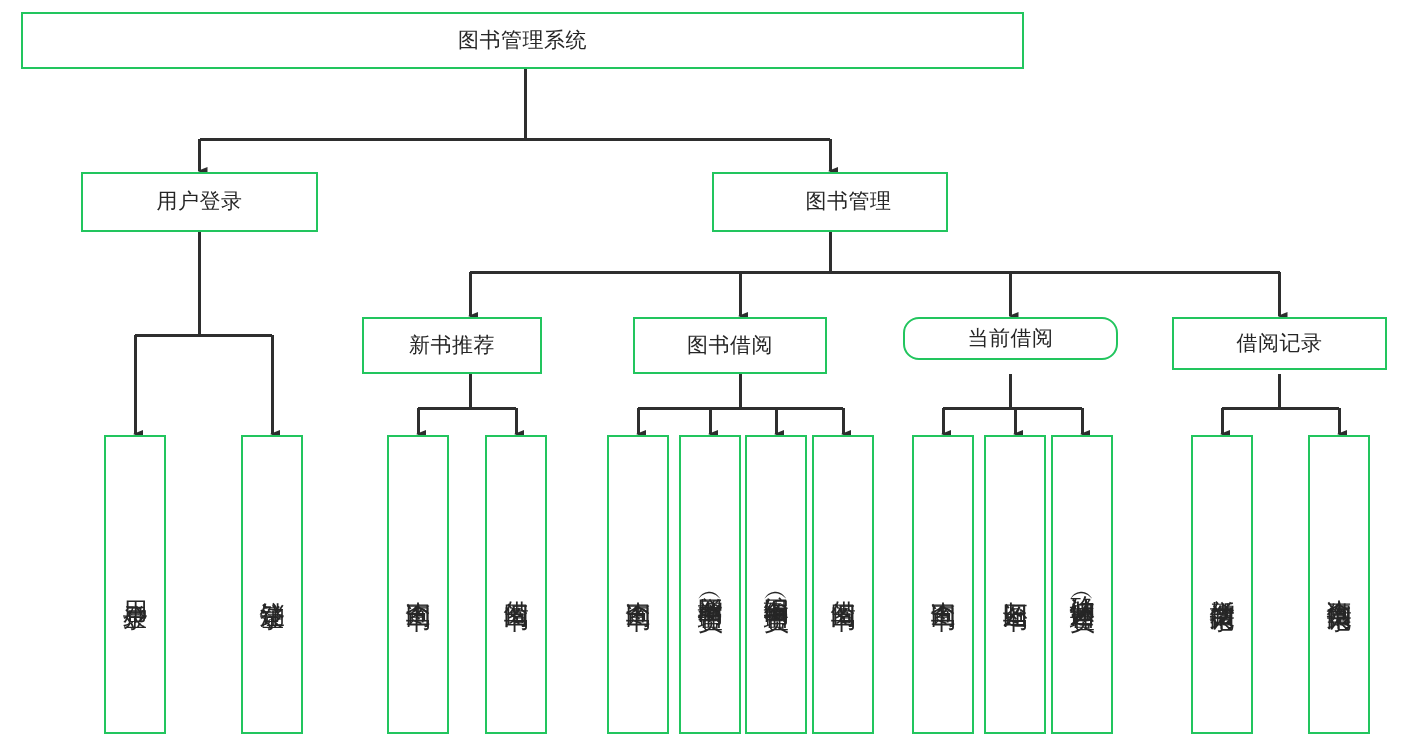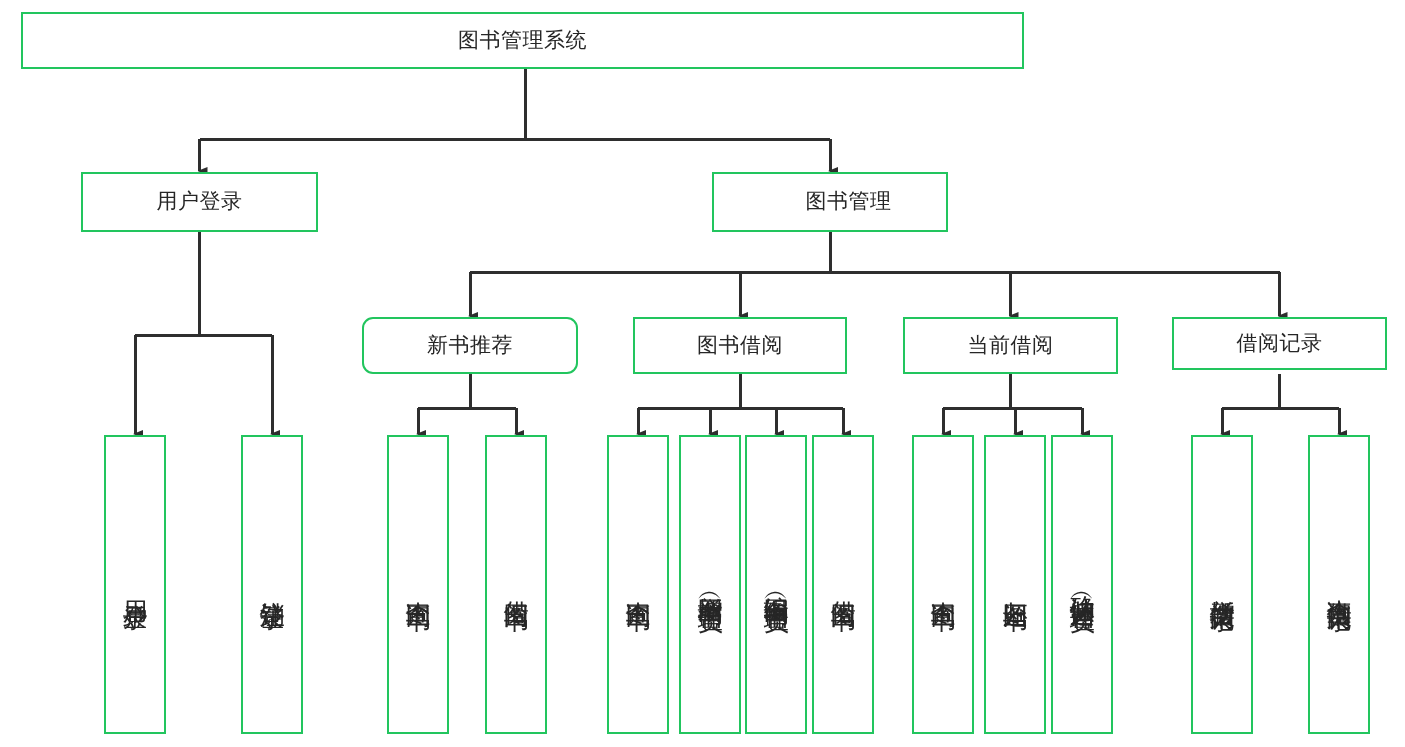--- a/index.html
+++ b/index.html
@@ -118,27 +118,27 @@
   <div id="node-layer">
       <div class="node-box" style="left: 21px; top: 12px; width: 1003px; height: 57px;">
         <span class="node-label-h">图书管理系统</span>
       </div>
       <div class="node-box" style="left: 81px; top: 172px; width: 237px; height: 60px;">
         <span class="node-label-h">用户登录</span>
       </div>
       <div class="node-box" style="left: 712px; top: 172px; width: 236px; height: 60px; padding-left: 37px;">
         <span class="node-label-h">图书管理</span>
       </div>
-      <div class="node-box" style="left: 362px; top: 317px; width: 216px; height: 57px; border-radius: 11px;">
+      <div class="node-box" style="left: 362px; top: 317px; width: 180px; height: 57px;">
         <span class="node-label-h">新书推荐</span>
       </div>
-      <div class="node-box" style="left: 633px; top: 317px; width: 214px; height: 57px;">
+      <div class="node-box" style="left: 633px; top: 317px; width: 194px; height: 57px;">
         <span class="node-label-h">图书借阅</span>
       </div>
-      <div class="node-box" style="left: 903px; top: 317px; width: 215px; height: 57px;">
+      <div class="node-box" style="left: 903px; top: 317px; width: 215px; height: 43px; border-radius: 16px;">
         <span class="node-label-h">当前借阅</span>
       </div>
       <div class="node-box" style="left: 1172px; top: 317px; width: 215px; height: 53px;">
         <span class="node-label-h">借阅记录</span>
       </div>
       <div class="node-box" style="left: 104px; top: 435px; width: 62px; height: 299px;">
         <span class="node-label-v">用户登录</span>
       </div>
       <div class="node-box" style="left: 241px; top: 435px; width: 62px; height: 299px;">
         <span class="node-label-v">注销登录</span>

